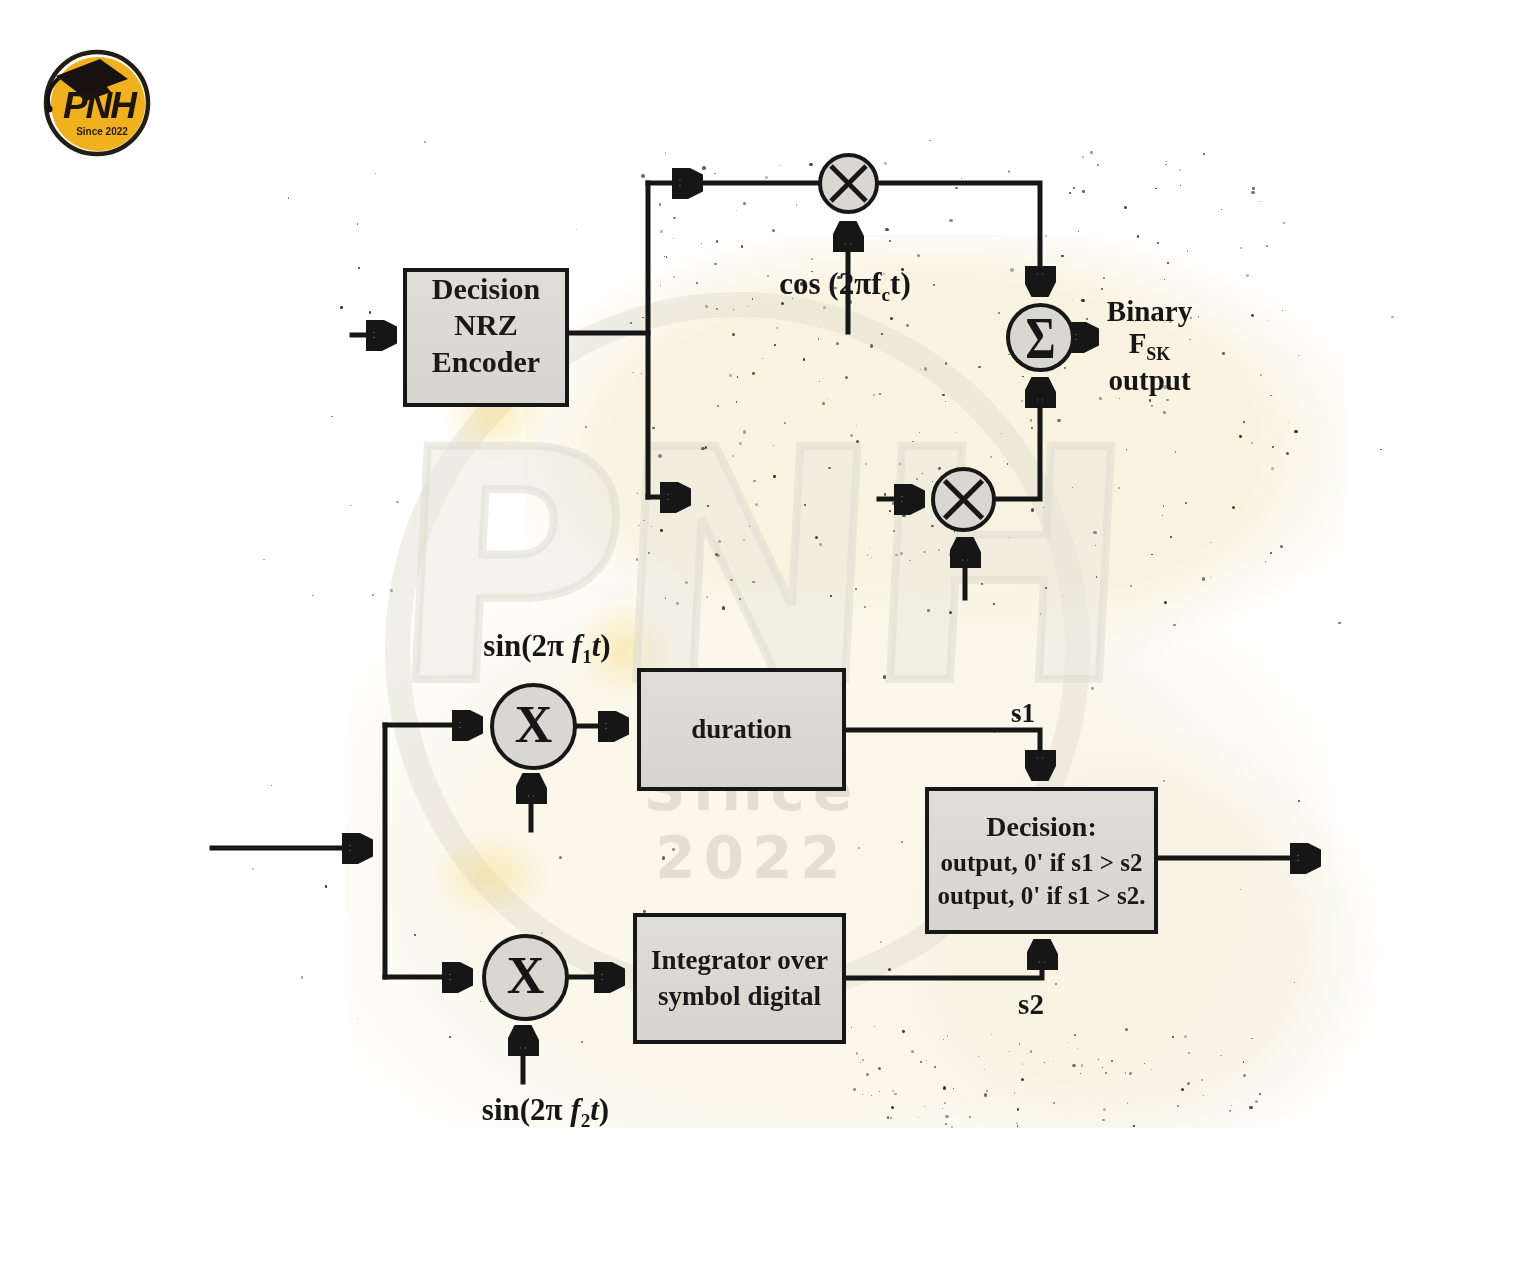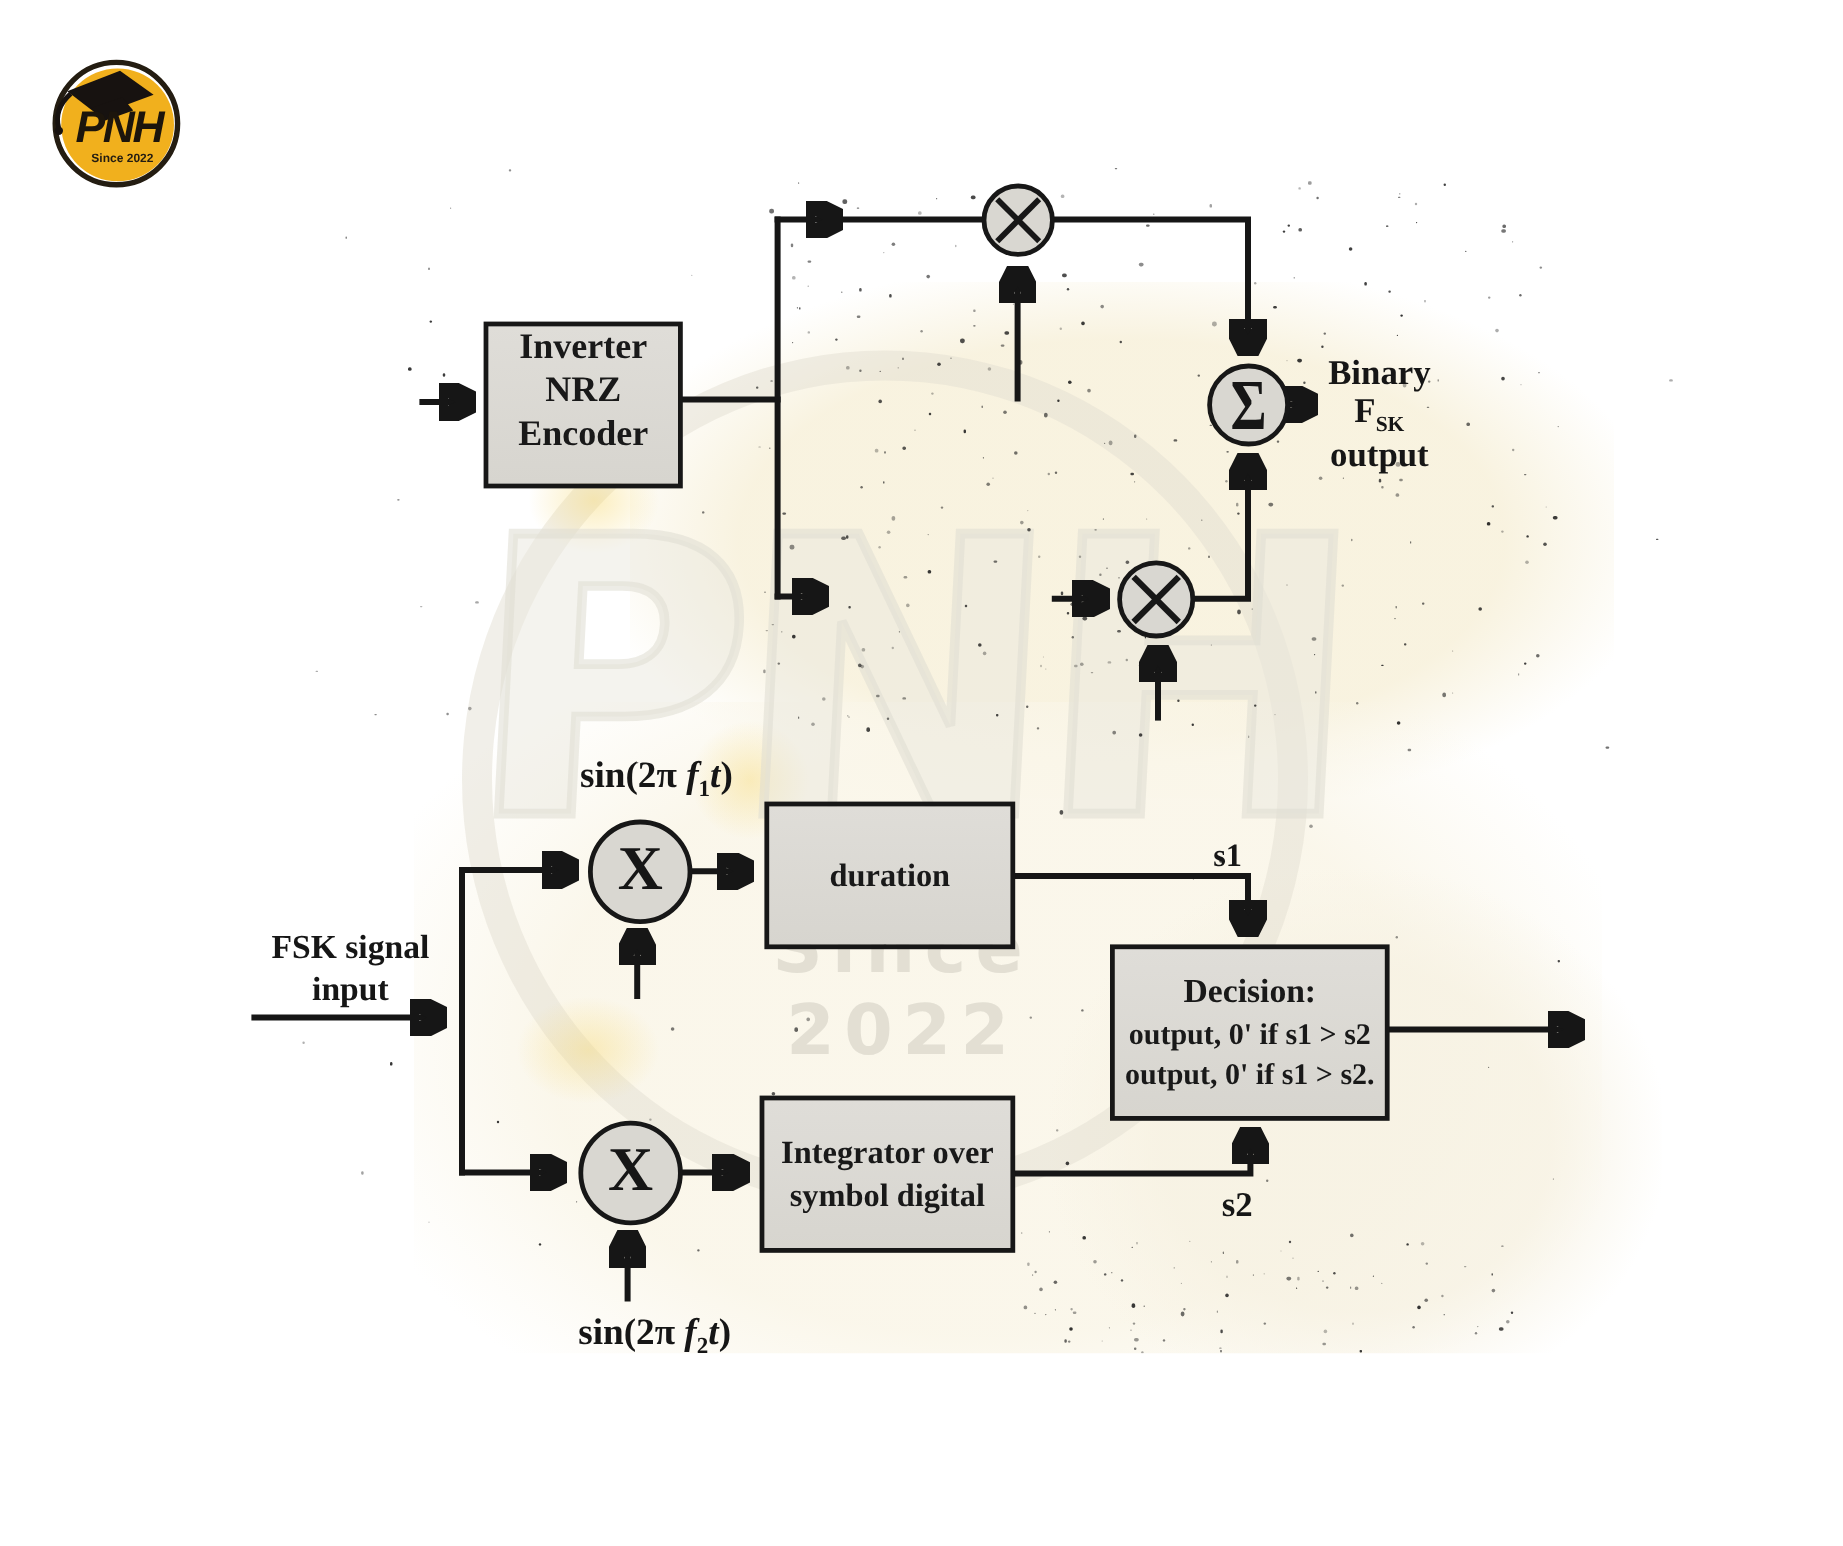--- a/index.html
+++ b/index.html
@@ -604,21 +604,21 @@
     <path d="M531,830 V778" marker-end="url(#arr)"></path>
     <path d="M846,730 H1040 V776" marker-end="url(#arr)"></path>
     <path d="M385,977 H468" marker-end="url(#arr)"></path>
     <path d="M569,977 H620" marker-end="url(#arr)"></path>
     <path d="M523,1082 V1030" marker-end="url(#arr)"></path>
     <path d="M846,978 H1042 V944" marker-end="url(#arr)"></path>
     <path d="M1158,858 H1316" marker-end="url(#arr)"></path>
   </svg>
 
   <div class="blk encoder">
-    <div>Inverter</div>
+    <div>Decision</div>
     <div>NRZ</div>
     <div>Encoder</div>
   </div>
 
 
   <div class="circle mmult1">
     <svg viewBox="0 0 100 100">
       <line x1="17" y1="17" x2="83" y2="83" stroke="#171717" stroke-width="9"></line>
       <line x1="83" y1="17" x2="17" y2="83" stroke="#171717" stroke-width="9"></line>
     </svg>
@@ -628,20 +628,23 @@
     <svg viewBox="0 0 100 100">
       <line x1="17" y1="17" x2="83" y2="83" stroke="#171717" stroke-width="9"></line>
       <line x1="83" y1="17" x2="17" y2="83" stroke="#171717" stroke-width="9"></line>
     </svg>
   </div>
 
   <div class="circle msum">
     <span class="sum-glyph">Σ</span>
   </div>
 
+  <div class="lbl cos frm">
+    <span>cos (2π</span><span>f</span><sub>c</sub><span>t</span><span>)</span>
+  </div>
 
   <div class="lbl bfsk">
     <div>Binary</div>
     <div><span>F</span><sub>SK</sub></div>
     <div>output</div>
   </div>
 
   <div class="circle dmult1">
     <span class="xglyph">X</span>
   </div>
@@ -665,23 +668,19 @@
   </div>
 
   <div class="lbl sin1 frm">
     <span>sin(2π </span><i>f</i><sub>1</sub><i>t</i><span>)</span>
   </div>
 
   <div class="lbl sin2 frm">
     <span>sin(2π </span><i>f</i><sub>2</sub><i>t</i><span>)</span>
   </div>
 
-  <div class="lbl fskin">
-    <div>FSK signal</div>
-    <div>input</div>
-  </div>
 
   <div class="lbl s1">s1</div>
   <div class="lbl s2">s2</div>
 
 
 
 </div>
 
 </body></html>

